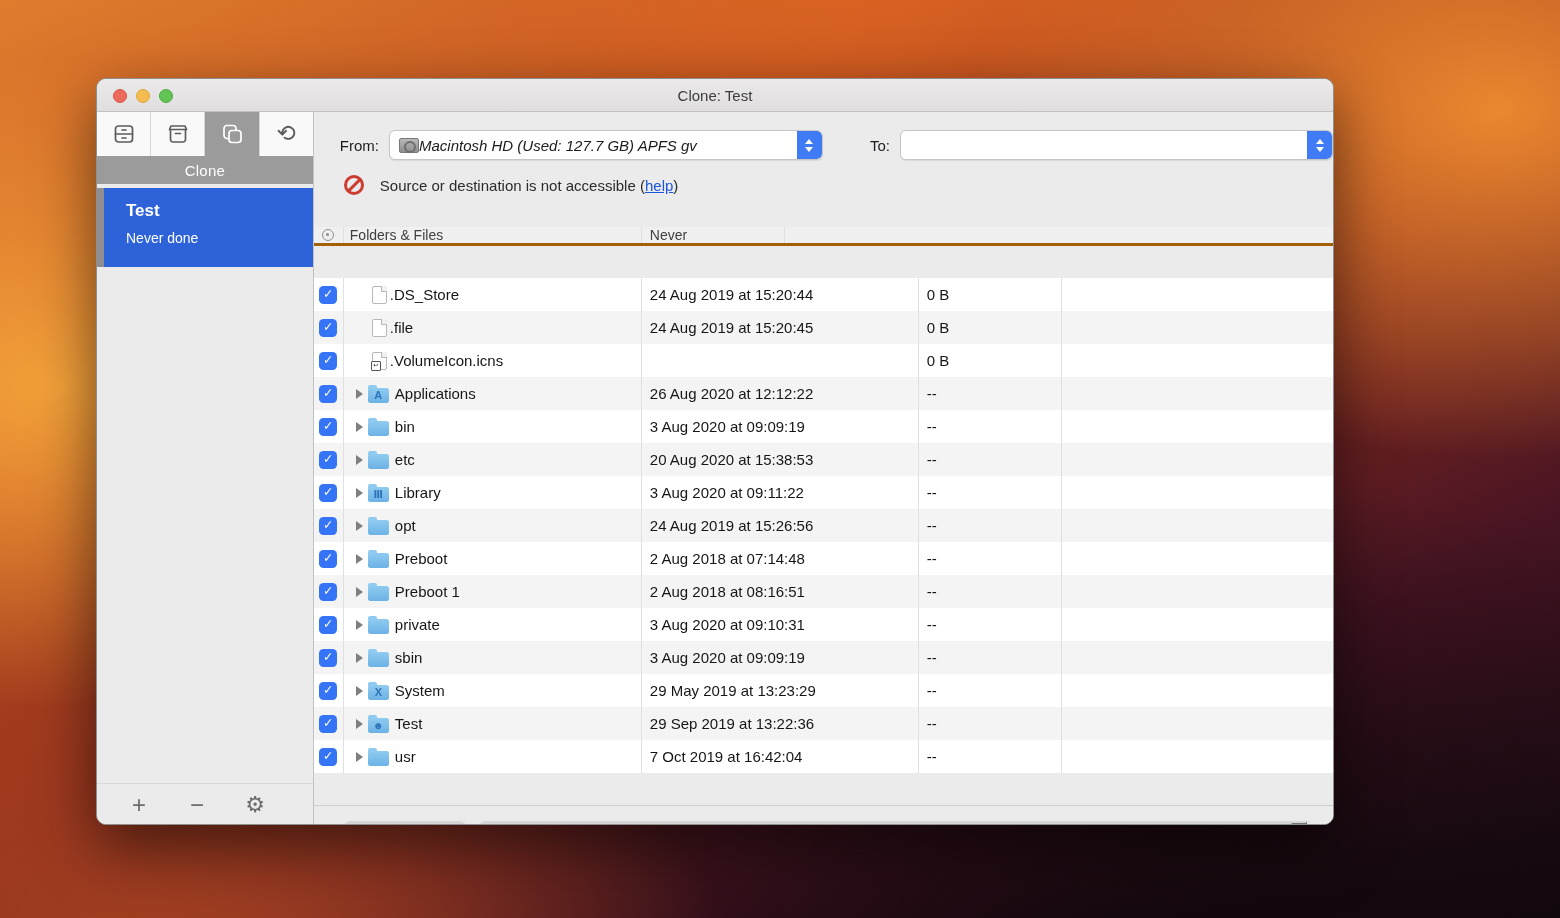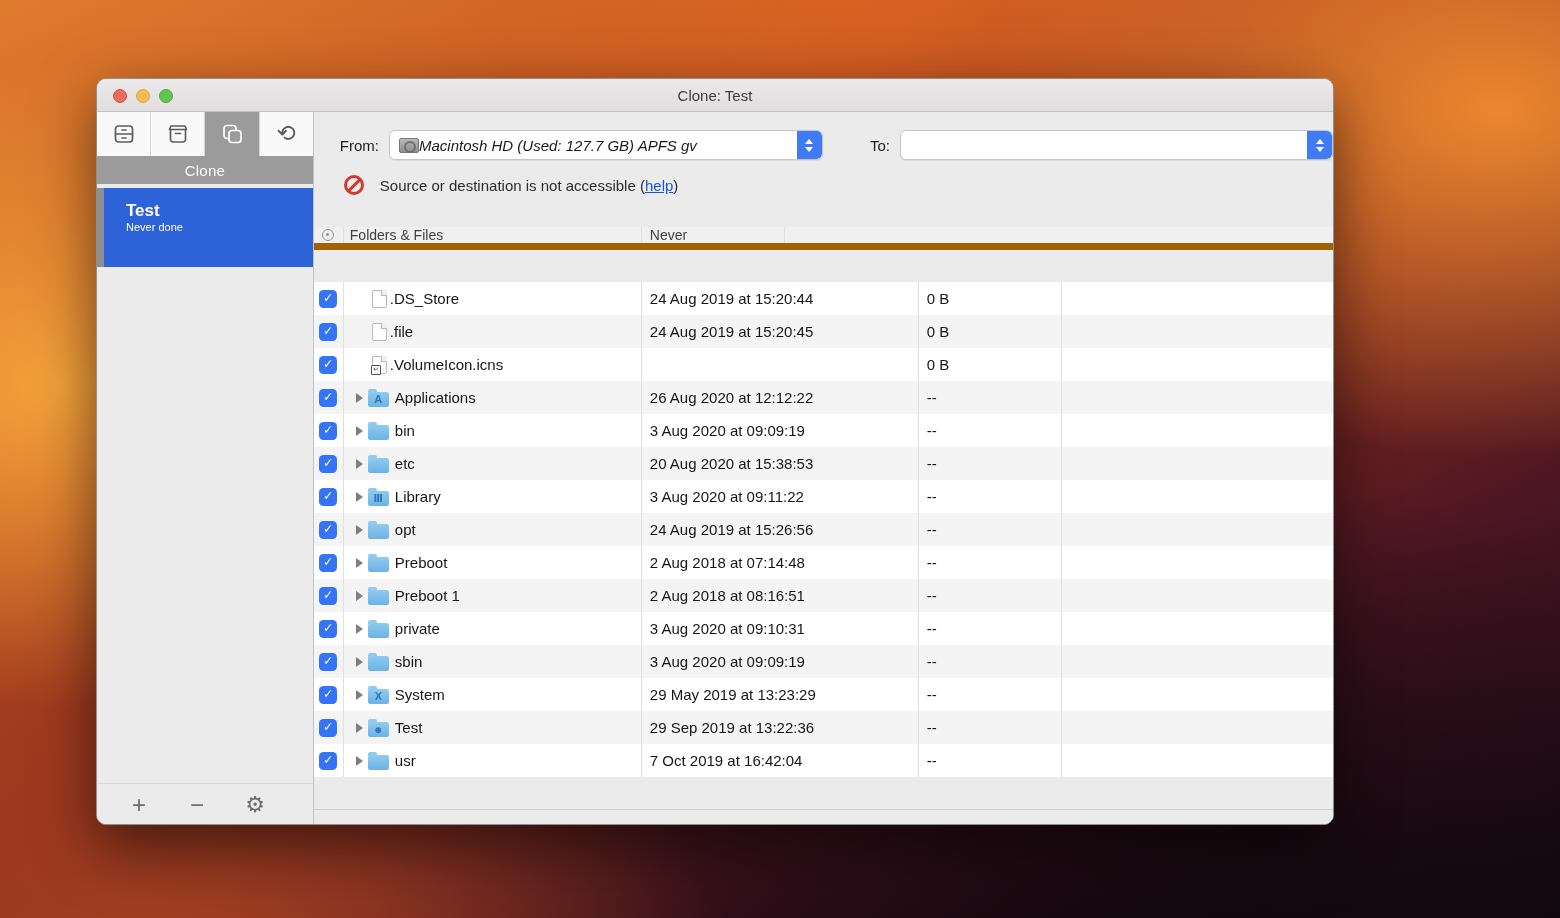--- a/index.html
+++ b/index.html
@@ -45,21 +45,21 @@
   .tab.selected svg { stroke:#ffffff; }
   .sync-glyph { font-size:23px; color:#5c5c5c; line-height:1; transform:translateY(-1px); }
 
   .section-bar { height:28px; background:#9b9b9b; color:#fff; font-size:15px;
     display:flex; align-items:center; justify-content:center; letter-spacing:.2px; }
 
   .task-item { margin-top:4px; height:79px; background:#2d62d9; display:flex; }
   .task-strip { width:7px; background:#8f8f8f; }
   .task-text { padding:13px 0 0 22px; color:#fff; }
   .task-title { font-size:17px; font-weight:bold; }
-  .task-sub { font-size:11px; margin-top:0; }
+  .task-sub { font-size:14px; margin-top:9px; }
 
   .sidebar-fill { flex:1; }
   .sidebar-footer { height:42px; border-top:1px solid #d7d7d7; display:flex; align-items:center;
     padding-left:28px; gap:30px; }
   .sf-btn { background:none; border:none; font-size:24px; color:#6b6b6b; line-height:1;
     width:28px; text-align:center; cursor:default; font-family:inherit; }
   .sf-btn.gear { font-size:22px; }
 
   
   .main { flex:1; display:flex; flex-direction:column; background:#ebebeb;gap:32px; }
@@ -94,21 +94,21 @@
   .status-text a { color:#1a56db; text-decoration:underline; }
 
   
   .cell { height:100%; display:flex; align-items:center; }
   .c-check { width:30px; justify-content:center; border-right:1px solid #e0e0e0; flex:none; }
   .c-name  { width:298px; border-right:1px solid #e0e0e0; flex:none; overflow:hidden; }
   .c-date  { width:277px; border-right:1px solid #e0e0e0; padding-left:8px; flex:none; }
   .c-size  { width:143px; border-right:1px solid #e0e0e0; padding-left:8px; flex:none; }
   .c-extra { flex:1; }
 
-  .thead { height:30px; background:#f1f0f1; border-bottom:7px solid #a16207; display:flex;
+  .thead { height:30px; background:#f1f0f1; border-bottom:3px solid #a16207; display:flex;
     font-size:14px; color:#3f3f3f; }
   .thead .c-name { padding-left:6px; }
   .target-icon { width:12px; height:12px; border:1.5px solid #8f8f8f; border-radius:50%; position:relative; }
   .target-icon::after { content:""; position:absolute; left:3px; top:3px; width:3px; height:3px;
     border-radius:50%; background:#8f8f8f; }
 
   .tbody { height:495px; background:#fff; }
   .trow { height:33px; display:flex; font-size:15px; color:#161616; }
   .tbody > div.trow:nth-of-type(even) { background:#f4f4f5; }
 

